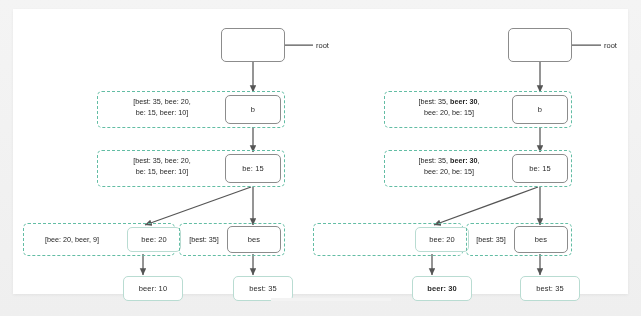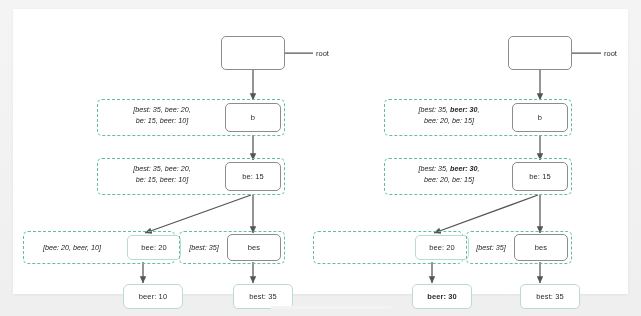--- a/index.html
+++ b/index.html
@@ -23,21 +23,21 @@
     position: absolute;
     left: 13px;
     top: 9px;
     width: 615px;
     height: 285px;
     background: #ffffff;
     box-shadow: 0 1px 3px rgba(0,0,0,0.06);
   }
   #canvas {
     position: absolute;
-    left: 0; top: 16px;
+    left: 0; top: 8px;
     width: 556px;
     height: 285px;
   }
   svg.edges {
     position: absolute;
     left: 0; top: 0;
     width: 615px;
     height: 285px;
     overflow: visible;
   }
@@ -72,21 +72,20 @@
     background: transparent;
   }
   .annot-text {
     position: absolute;
     box-sizing: border-box;
     font-size: 7.2px;
     color: #242424;
     line-height: 10.5px;
     text-align: center;
     white-space: nowrap;
-    font-style: italic;
   }
   .annot-text b { font-weight: bold; }
   .edge-label {
     position: absolute;
     font-size: 7.5px;
     color: #2b2b2b;
     white-space: nowrap;
   }
   .faint-artifact {
     position: absolute;
@@ -140,31 +139,31 @@
 
       <div class="annot" style="left:84px; top:133px; width:188px; height:37px;"></div>
       <div class="annot-text" style="left:90px; top:139px; width:118px;">
         <span>[best: 35, bee: 20,</span><br>
         <span>be: 15, beer: 10]</span>
       </div>
       <div class="node gray" style="left:212px; top:137px; width:56px; height:29px;">be: 15</div>
 
       <div class="annot" style="left:10px; top:206px; width:152px; height:33px;"></div>
       <div class="annot-text" style="left:16px; top:218px; width:86px;">
-        <span>[bee: 20, beer, 10]</span>
+        <span>[bee: 20, beer, 9]</span>
       </div>
       <div class="node teal" style="left:104px; top:210px; width:54px; height:25px;">bee: 20</div>
 
       <div class="annot" style="left:166px; top:206px; width:106px; height:33px;"></div>
       <div class="annot-text" style="left:170px; top:218px; width:42px;">
         <span>[best: 35]</span>
       </div>
       <div class="node gray" style="left:214px; top:209px; width:54px; height:27px;">bes</div>
 
-      <div class="node teal" style="left:100px; top:259px; width:60px; height:25px;border-radius:6px;">beer: 10</div>
+      <div class="node teal" style="left:100px; top:259px; width:60px; height:25px;">beer: 10</div>
       <div class="node teal" style="left:210px; top:259px; width:60px; height:25px;">best: 35</div>
 
       <div class="node gray" style="left:495px; top:11px; width:64px; height:34px;"></div>
       <div class="edge-label" style="left:591px; top:24px;">root</div>
 
       <div class="annot" style="left:371px; top:74px; width:188px; height:37px;"></div>
       <div class="annot-text" style="left:377px; top:80px; width:118px;">
         <span>[best: 35, </span><b>beer: 30</b><span>,</span><br>
         <span>bee: 20, be: 15]</span>
       </div>

